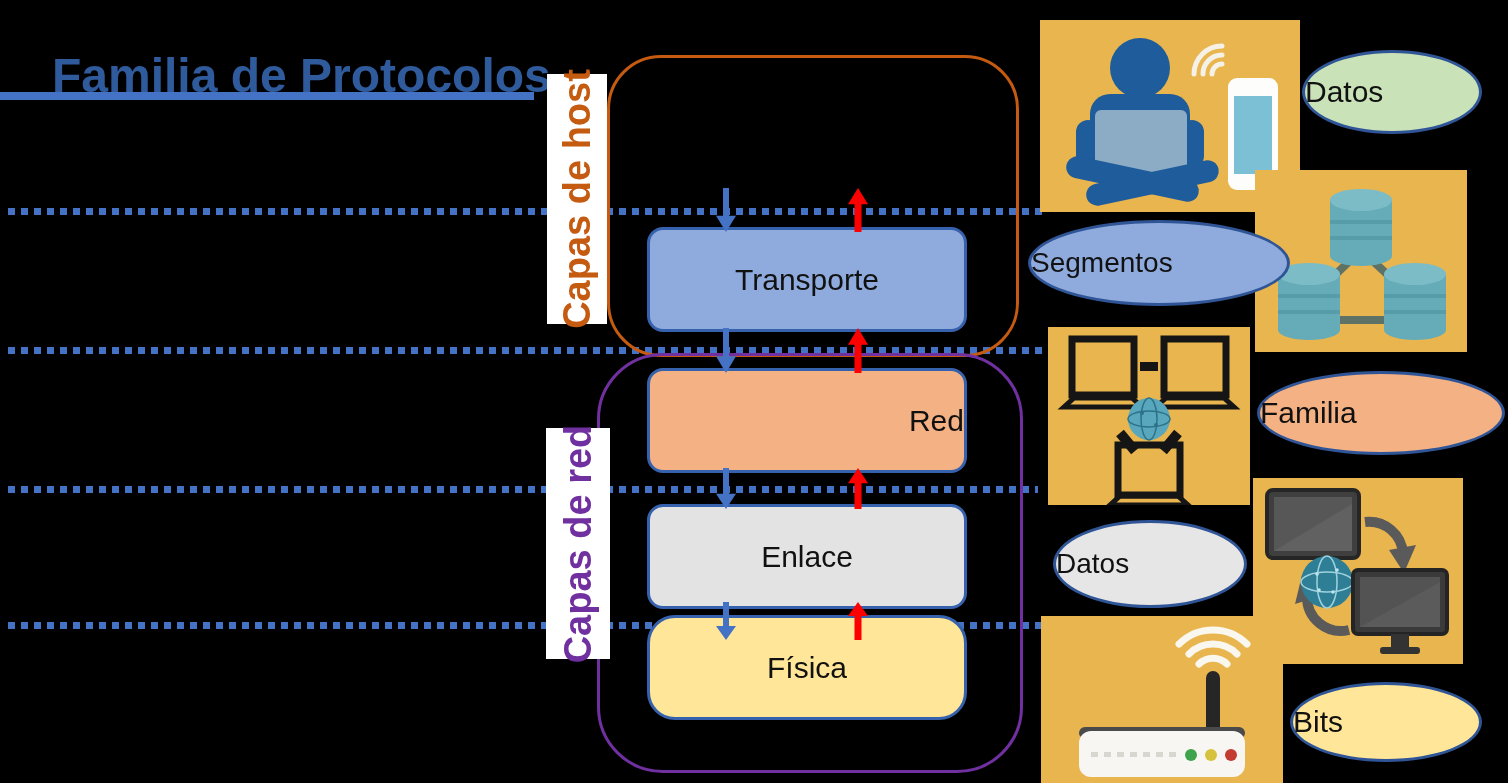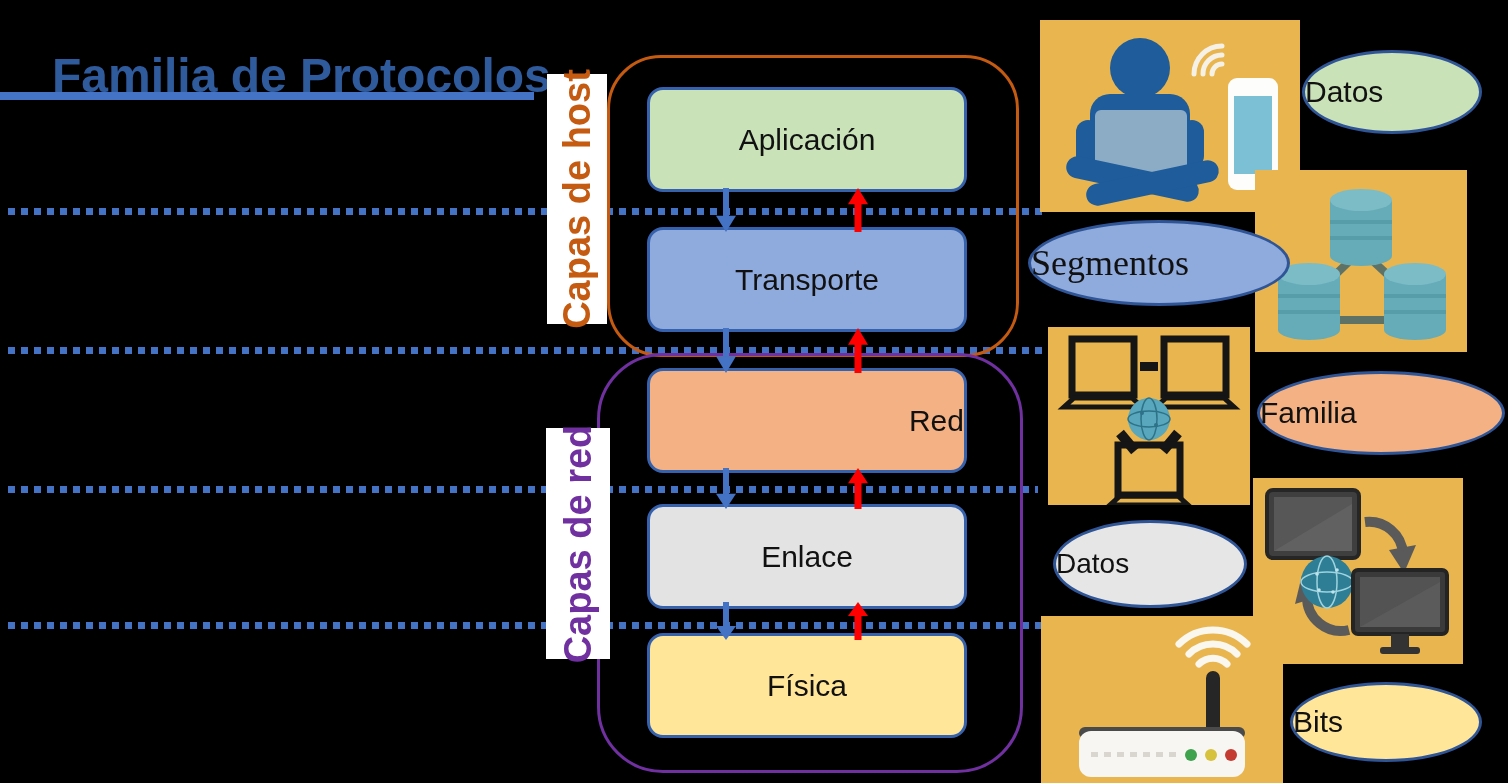--- a/index.html
+++ b/index.html
@@ -36,29 +36,29 @@
   .layer-box{
     position:absolute;left:647px;width:320px;height:105px;
     border:3px solid #3662AD;border-radius:16px;
     display:flex;align-items:center;justify-content:center;
     font-size:30px;color:#111;box-sizing:border-box;
   }
   #lb0{top:87px;background:#C9E2B8;}
   #lb1{top:227px;background:#8FAADC;}
   #lb2{top:368px;background:#F4B183;justify-content:flex-end;}
   #lb3{top:504px;background:#E3E3E3;}
-  #lb4{top:633px;background:#FFE699;}
+  #lb4{top:615px;background:#FFE699;border-radius:28px;}
   .arrow{position:absolute;width:26px;}
   .pdu{
     position:absolute;border:3px solid #2F5597;border-radius:50%;
     display:flex;align-items:center;justify-content:flex-start;
     font-size:30px;color:#111;box-sizing:border-box;
   }
   #pdu-datos{left:1302px;top:50px;width:180px;height:84px;background:#C9E2B8;}
-  #pdu-segmentos{left:1028px;top:220px;width:262px;height:86px;background:#8FAADC;font-size:36px;font-family:Liberation Serif, serif;}
+  #pdu-segmentos{left:1028px;top:220px;width:262px;height:86px;background:#8FAADC;font-size:28px;}
   #pdu-paquetes{left:1257px;top:371px;width:248px;height:84px;background:#F4B183;}
   #pdu-tramas{left:1053px;top:520px;width:194px;height:88px;background:#E7E6E6;font-size:28px;}
   #pdu-bits{left:1290px;top:682px;width:192px;height:80px;background:#FFE699;}
   .img{position:absolute;}
   .img svg{display:block;}
 </style>
 </head>
 <body>
 
 <div class="canvas">
@@ -74,23 +74,20 @@
   <div class="group-outline host-outline"></div>
   <div class="group-outline net-outline"></div>
 
   <div class="strip strip-host">
     <span>Capas de host</span>
   </div>
   <div class="strip strip-net">
     <span>Capas de red</span>
   </div>
 
-  <div class="layer-box" id="lb0">
-    <span>Aplicación</span>
-  </div>
   <div class="layer-box" id="lb1">
     <span>Transporte</span>
   </div>
   <div class="layer-box" id="lb2">
     <span>Red</span>
   </div>
   <div class="layer-box" id="lb3">
     <span>Enlace</span>
   </div>
   <div class="layer-box" id="lb4">

